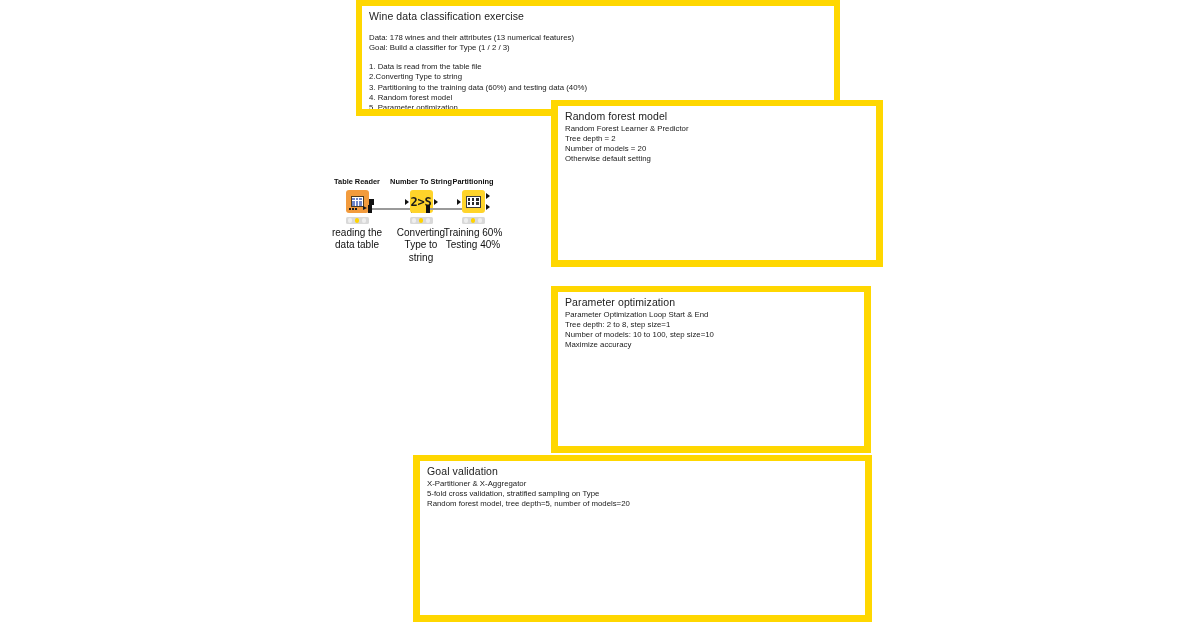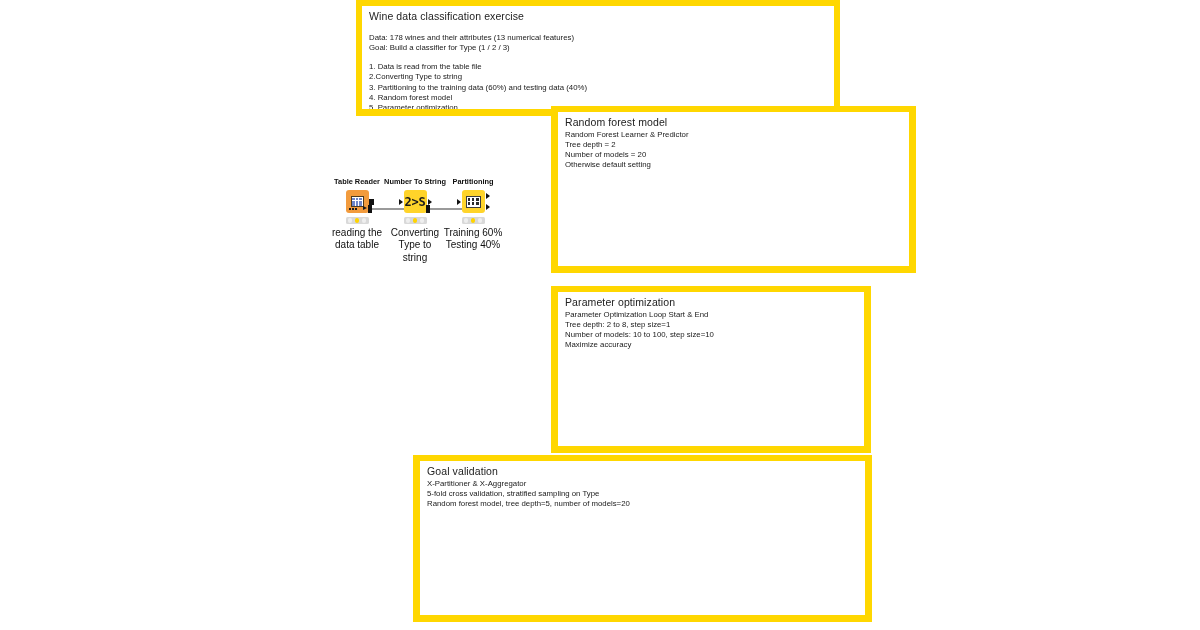--- a/index.html
+++ b/index.html
@@ -208,21 +208,21 @@
       <div class="anno-line blank"></div>
       <div class="anno-line">1. Data is read from the table file</div>
       <div class="anno-line">2.Converting Type to string</div>
       <div class="anno-line">3. Partitioning to the training data (60%) and testing data (40%)</div>
       <div class="anno-line">4. Random forest model</div>
       <div class="anno-line">5. Parameter optimization</div>
       <div class="anno-line">6. Cross validation</div>
     </div>
   </div>
 
-  <div class="anno" style="left:551px; top:106px; width:365px; height:167px; border-width:6px 7px 7px 7px;">
+  <div class="anno" style="left:551px; top:100px; width:332px; height:167px; border-width:6px 7px 7px 7px;">
     <div class="anno-inner">
       <div class="anno-title">Random forest model</div>
       <div class="anno-line">Random Forest Learner &amp; Predictor</div>
       <div class="anno-line">Tree depth = 2</div>
       <div class="anno-line">Number of models = 20</div>
       <div class="anno-line">Otherwise default setting</div>
     </div>
   </div>
 
   <div class="anno" style="left:551px; top:286px; width:320px; height:167px; border-width:6px 7px 7px 7px;">
@@ -278,21 +278,21 @@
       <div class="node-caption">reading the
 data table</div>
     </div>
 
     <div class="conn" style="left:50px; top:26px; width:48px;">
       <span class="dot"></span>
       <span class="wire"></span>
       <span class="arrow"></span>
     </div>
 
-    <div class="node" style="left:65px; top:0px;">
+    <div class="node" style="left:71px; top:0px;">
       <div class="node-title">Number To String</div>
       <div class="node-body">
         <div class="node-box yellow">
           <span class="glyph-text">2&gt;S</span>
           <span class="port in p-mid"></span>
           <span class="port out p-mid"></span>
         </div>
       </div>
       <div class="status">
         <span class="lamp"></span>

